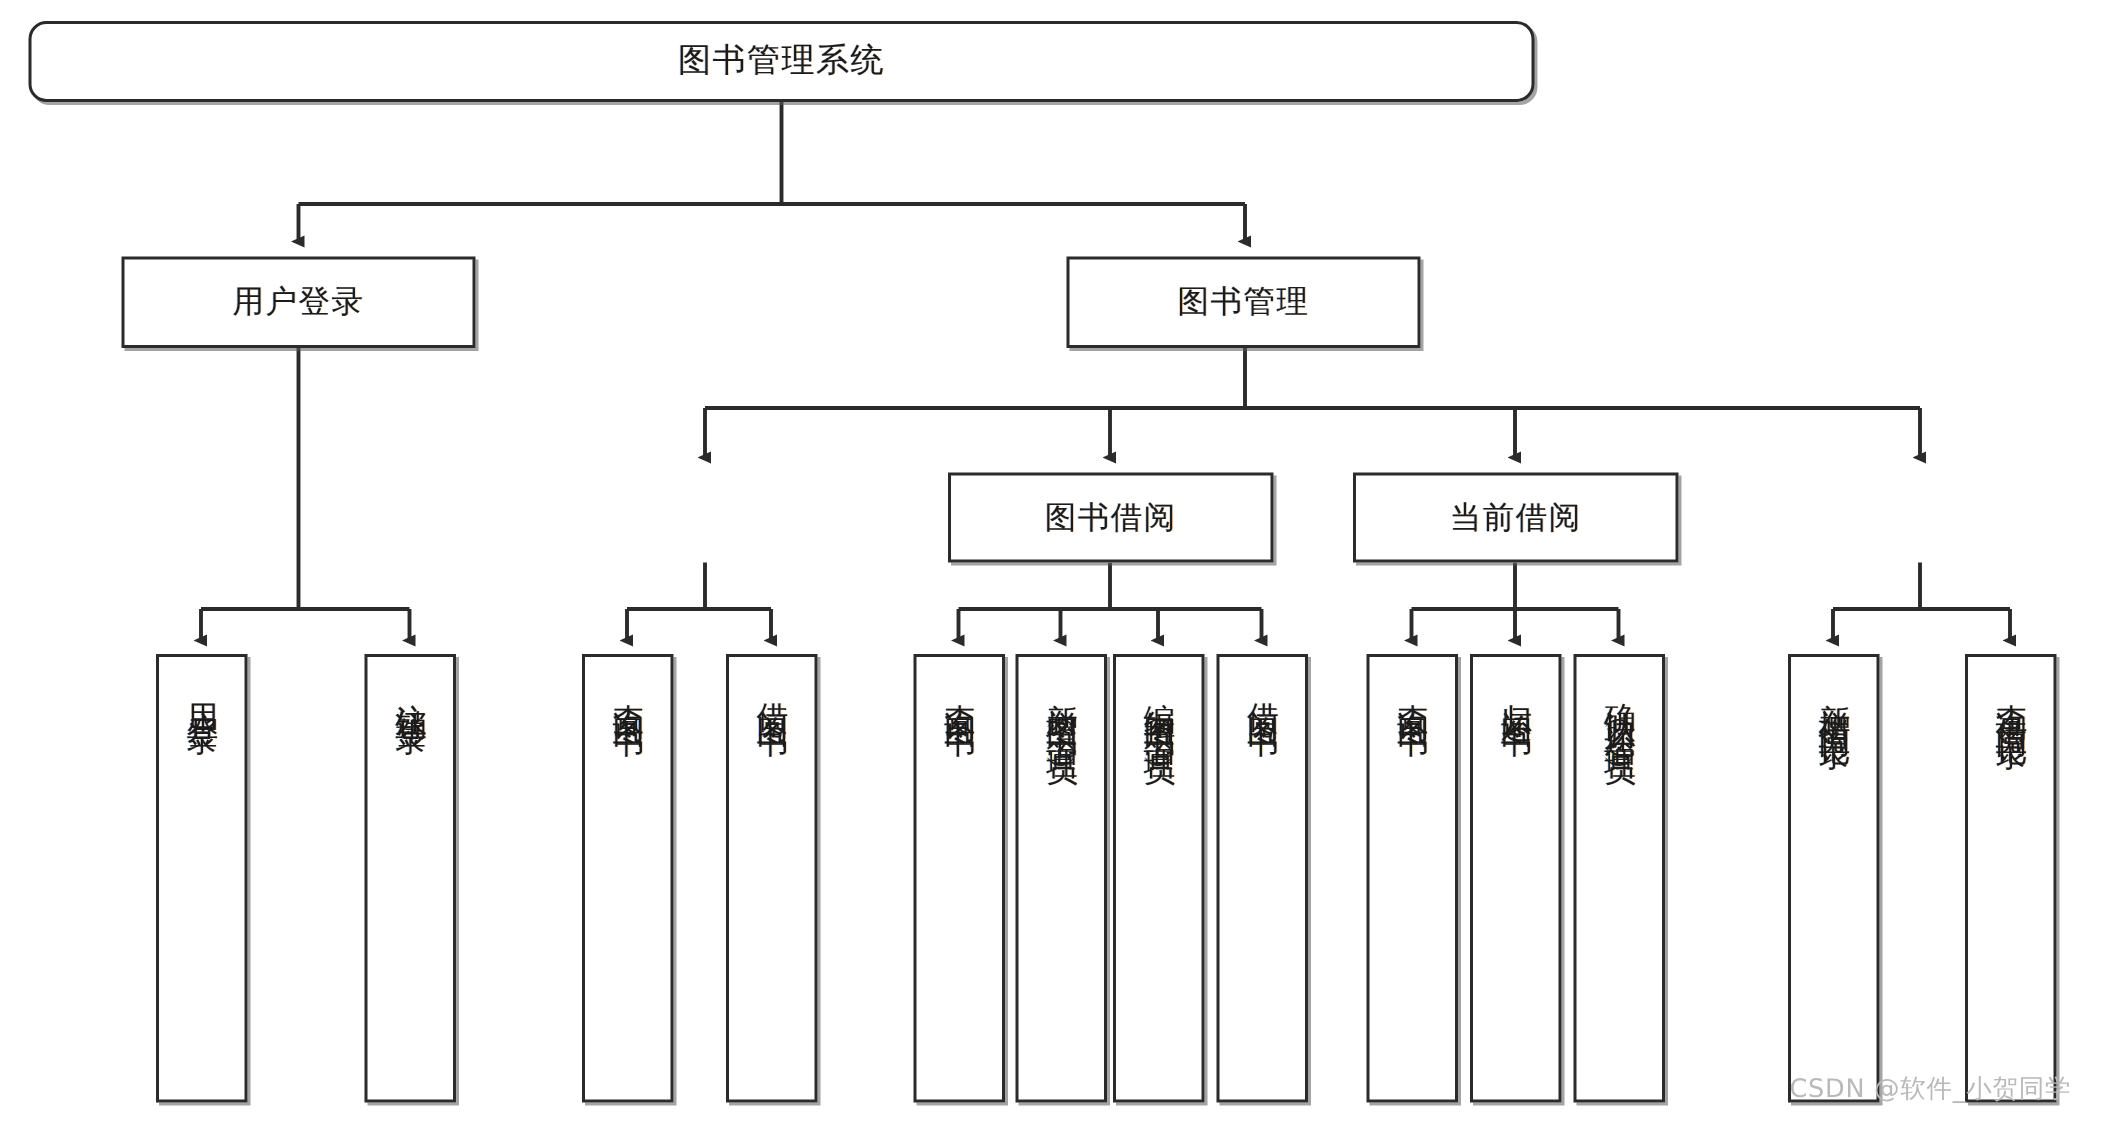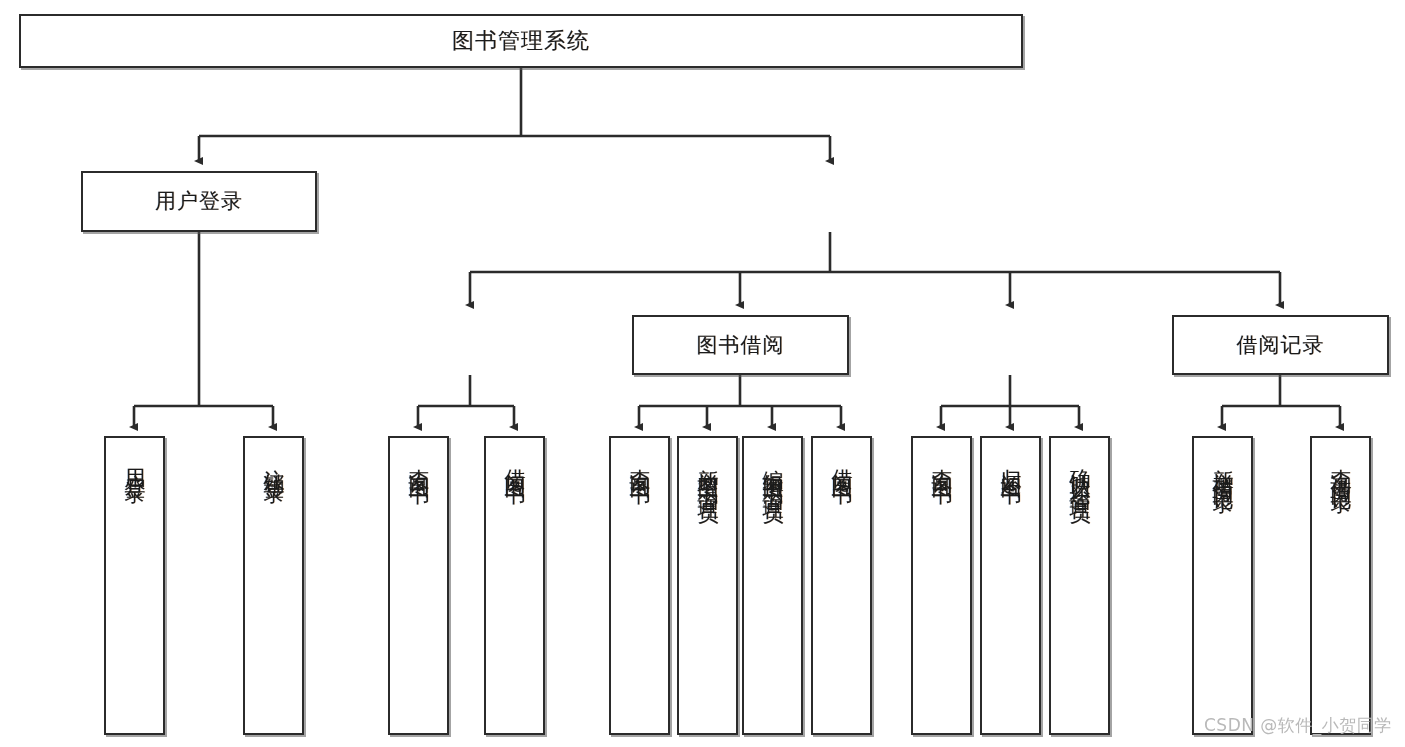--- a/index.html
+++ b/index.html
@@ -54,21 +54,20 @@
     text-align:start;
   }
   #watermark{
     position:absolute;
     left:1193px;top:714px;
     font-size:17px;
     color:#b9b9b9;
     letter-spacing:.5px;
     white-space:nowrap;
     pointer-events:none;
-    padding-left:11px;
   }
 </style>
 </head>
 <body>
 
 <div id="diagram-root">
 
   <svg id="edges" viewBox="0 0 1405 747">
     <defs>
       <marker id="arrow" markerWidth="10" markerHeight="10" refX="5" refY="5" orient="auto" markerUnits="userSpaceOnUse">
@@ -112,33 +111,36 @@
       <path d="M1010,406 L1010,427" marker-end="url(#arrow)"></path>
       <path d="M1079,406 L1079,427" marker-end="url(#arrow)"></path>
 
       <path d="M1280,375 L1280,406"></path>
       <path d="M1222,406 L1340,406"></path>
       <path d="M1222,406 L1222,427" marker-end="url(#arrow)"></path>
       <path d="M1340,406 L1340,427" marker-end="url(#arrow)"></path>
     </g>
   </svg>
 
-  <div class="node root" style="left:19px;top:14px;width:1004px;height:54px;">
+  <div class="node root" style="left:19px;top:14px;width:1004px;height:54px;border-radius:12px;">
     <span class="label">图书管理系统</span>
   </div>
 
   <div class="node" style="left:81px;top:171px;width:236px;height:61px;">
     <span class="label">用户登录</span>
   </div>
+  <div class="node" style="left:711px;top:171px;width:236px;height:61px;">
+    <span class="label">图书管理</span>
+  </div>
 
   <div class="node" style="left:632px;top:315px;width:217px;height:60px;align-items:center;">
     <span class="label">图书借阅</span>
   </div>
-  <div class="node" style="left:1172px;top:315px;width:217px;height:60px;">
-    <span class="label">借阅记录</span>
+  <div class="node" style="left:902px;top:315px;width:217px;height:60px;">
+    <span class="label">当前借阅</span>
   </div>
 
   <div class="node leaf" style="left:104px;top:436px;width:61px;height:299px;">
     <span class="label">用户登录</span>
   </div>
   <div class="node leaf" style="left:243px;top:436px;width:61px;height:299px;">
     <span class="label">注销登录</span>
   </div>
 
   <div class="node leaf" style="left:388px;top:436px;width:61px;height:299px;">

